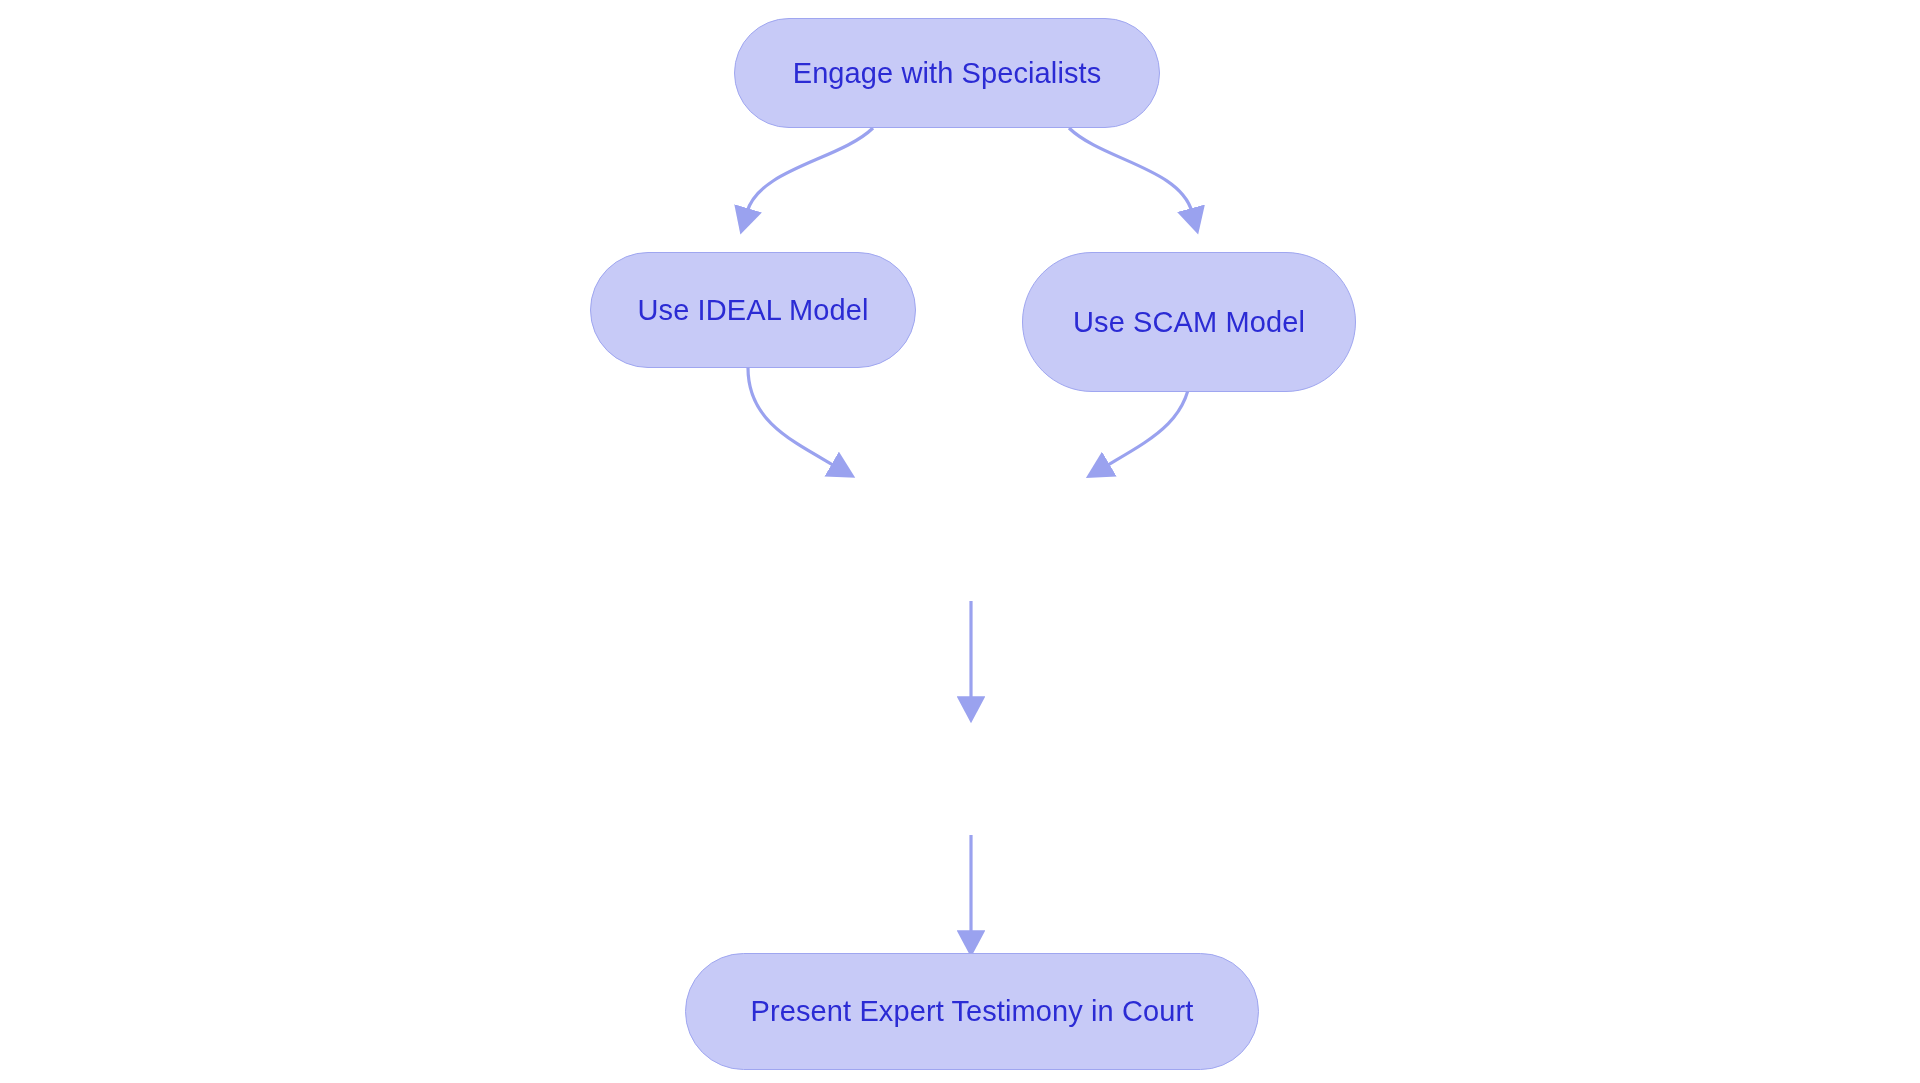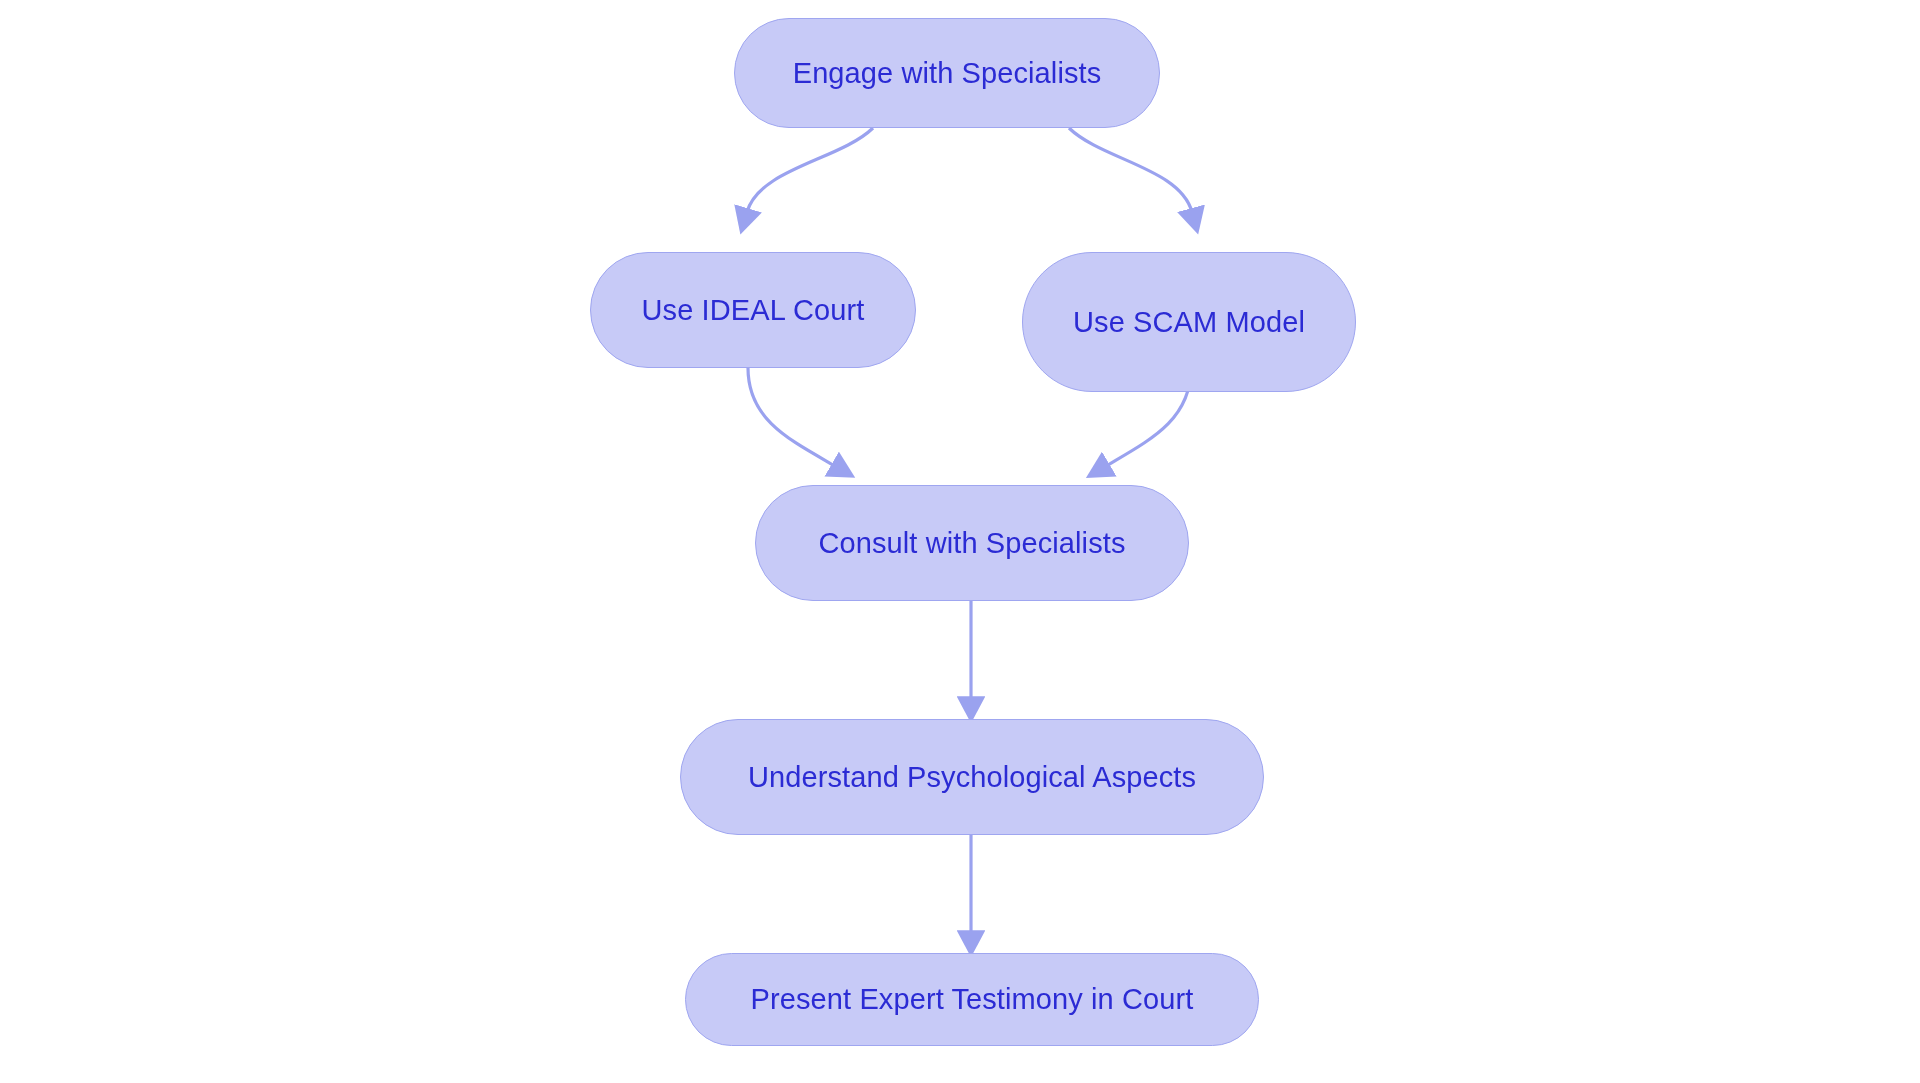--- a/index.html
+++ b/index.html
@@ -48,21 +48,21 @@
   .node-label {
     display: block;
     padding: 0 8px;
   }
   
   #node-engage      { left: 734px;  top: 18px;   width: 426px; height: 110px; }
   #node-ideal       { left: 590px;  top: 252px;  width: 326px; height: 116px; }
   #node-scam        { left: 1022px; top: 252px;  width: 334px; height: 140px; }
   #node-consult     { left: 755px;  top: 485px;  width: 434px; height: 116px; }
   #node-understand  { left: 680px;  top: 719px;  width: 584px; height: 116px; }
-  #node-testimony   { left: 685px;  top: 953px;  width: 574px; height: 93px; }
+  #node-testimony   { left: 685px;  top: 953px;  width: 574px; height: 117px; }
 </style>
 </head>
 <body>
 
 <div id="flowchart-canvas">
 
   <svg id="edge-layer" viewBox="0 0 1920 1083">
     <defs>
       <marker id="arrow-down" markerWidth="10" markerHeight="9" refX="1.2" refY="4.5" orient="auto" markerUnits="strokeWidth">
         <path d="M0,0 L0,9 L8.5,4.5 z" fill="#9aa2ef"></path>
@@ -80,32 +80,26 @@
     <path d="M 971,601 L 971,700" fill="none" stroke="#9aa2ef" stroke-width="3.2" marker-end="url(#arrow-down)"></path>
 
     <path d="M 971,835 L 971,934" fill="none" stroke="#9aa2ef" stroke-width="3.2" marker-end="url(#arrow-down)"></path>
   </svg>
 
   <div class="node" id="node-engage">
     <span class="node-label">Engage with Specialists</span>
   </div>
 
   <div class="node" id="node-ideal">
-    <span class="node-label">Use IDEAL Court</span>
+    <span class="node-label">Use IDEAL Model</span>
   </div>
 
   <div class="node" id="node-scam">
     <span class="node-label">Use SCAM Model</span>
   </div>
 
-  <div class="node" id="node-consult">
-    <span class="node-label">Consult with Specialists</span>
-  </div>
 
-  <div class="node" id="node-understand">
-    <span class="node-label">Understand Psychological Aspects</span>
-  </div>
 
   <div class="node" id="node-testimony">
     <span class="node-label">Present Expert Testimony in Court</span>
   </div>
 
 </div>
 
 </body></html>

